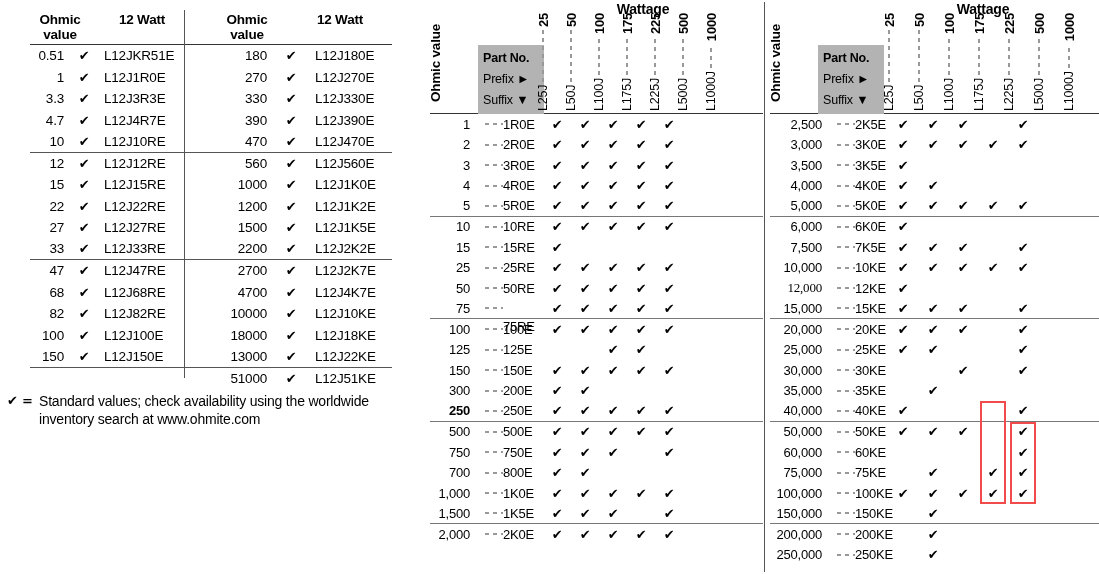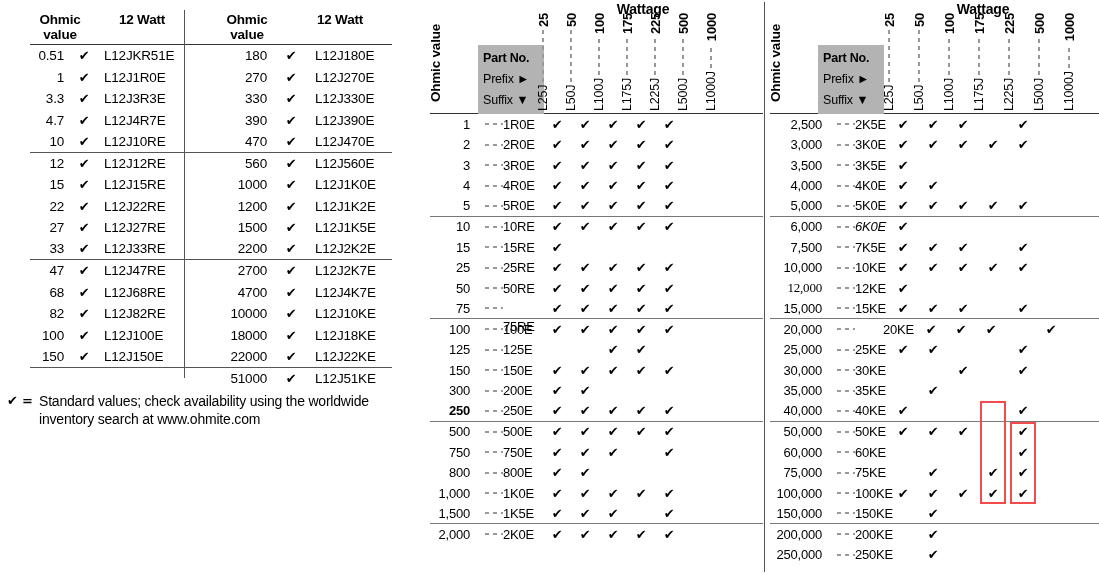--- a/index.html
+++ b/index.html
@@ -197,21 +197,21 @@
           <span class="a-chk check">✔</span>
           <span class="a-part">L12J100E</span>
           <span class="b-val">18000</span>
           <span class="b-chk check">✔</span>
           <span class="b-part">L12J18KE</span>
         </div>
         <div class="lt-row sep">
           <span class="a-val">150</span>
           <span class="a-chk check">✔</span>
           <span class="a-part">L12J150E</span>
-          <span class="b-val">22000</span>
+          <span class="b-val">13000</span>
           <span class="b-chk check">✔</span>
           <span class="b-part">L12J22KE</span>
         </div>
         <div class="lt-row">
           <span class="a-val"></span>
           <span class="a-chk check"></span>
           <span class="a-part"></span>
           <span class="b-val">51000</span>
           <span class="b-chk check">✔</span>
           <span class="b-part">L12J51KE</span>
@@ -473,21 +473,21 @@
           <span class="w-sfx" style="width: 40px;">750E</span>
           <span class="w-chk check" style="width: 28px;">✔</span>
           <span class="w-chk check" style="width: 28px;">✔</span>
           <span class="w-chk check" style="width: 28px;">✔</span>
           <span class="w-chk check" style="width: 28px;"></span>
           <span class="w-chk check" style="width: 28px;">✔</span>
           <span class="w-chk check" style="width: 28px;"></span>
           <span class="w-chk check" style="width: 28px;"></span>
         </div>
         <div class="wrow">
-          <span class="w-val" style="width: 40px;">800</span>
+          <span class="w-val" style="width: 40px;">700</span>
           <span class="w-dash"></span>
           <span class="w-sfx" style="width: 40px;">800E</span>
           <span class="w-chk check" style="width: 28px;">✔</span>
           <span class="w-chk check" style="width: 28px;">✔</span>
           <span class="w-chk check" style="width: 28px;"></span>
           <span class="w-chk check" style="width: 28px;"></span>
           <span class="w-chk check" style="width: 28px;"></span>
           <span class="w-chk check" style="width: 28px;"></span>
           <span class="w-chk check" style="width: 28px;"></span>
         </div>
@@ -636,21 +636,21 @@
           <span class="w-chk check" style="width: 30px;">✔</span>
           <span class="w-chk check" style="width: 30px;">✔</span>
           <span class="w-chk check" style="width: 30px;">✔</span>
           <span class="w-chk check" style="width: 30px;">✔</span>
           <span class="w-chk check" style="width: 30px;"></span>
           <span class="w-chk check" style="width: 30px;"></span>
         </div>
         <div class="wrow">
           <span class="w-val" style="width: 52px;">6,000</span>
           <span class="w-dash"></span>
-          <span class="w-sfx" style="width: 33px; font-style: italic;">6K0E</span>
+          <span class="w-sfx" style="width: 33px;">6K0E</span>
           <span class="w-chk check" style="width: 30px;">✔</span>
           <span class="w-chk check" style="width: 30px;"></span>
           <span class="w-chk check" style="width: 30px;"></span>
           <span class="w-chk check" style="width: 30px;"></span>
           <span class="w-chk check" style="width: 30px;"></span>
           <span class="w-chk check" style="width: 30px;"></span>
           <span class="w-chk check" style="width: 30px;"></span>
         </div>
         <div class="wrow">
           <span class="w-val" style="width: 52px;">7,500</span>
@@ -696,21 +696,21 @@
           <span class="w-chk check" style="width: 30px;">✔</span>
           <span class="w-chk check" style="width: 30px;">✔</span>
           <span class="w-chk check" style="width: 30px;"></span>
           <span class="w-chk check" style="width: 30px;">✔</span>
           <span class="w-chk check" style="width: 30px;"></span>
           <span class="w-chk check" style="width: 30px;"></span>
         </div>
         <div class="wrow">
           <span class="w-val" style="width: 52px;">20,000</span>
           <span class="w-dash"></span>
-          <span class="w-sfx" style="width: 33px; margin-left: 28px;">20KE</span>
+          <span class="w-sfx" style="width: 33px;">20KE</span>
           <span class="w-chk check" style="width: 30px;">✔</span>
           <span class="w-chk check" style="width: 30px;">✔</span>
           <span class="w-chk check" style="width: 30px;">✔</span>
           <span class="w-chk check" style="width: 30px;"></span>
           <span class="w-chk check" style="width: 30px;">✔</span>
           <span class="w-chk check" style="width: 30px;"></span>
           <span class="w-chk check" style="width: 30px;"></span>
         </div>
         <div class="wrow">
           <span class="w-val" style="width: 52px;">25,000</span>

